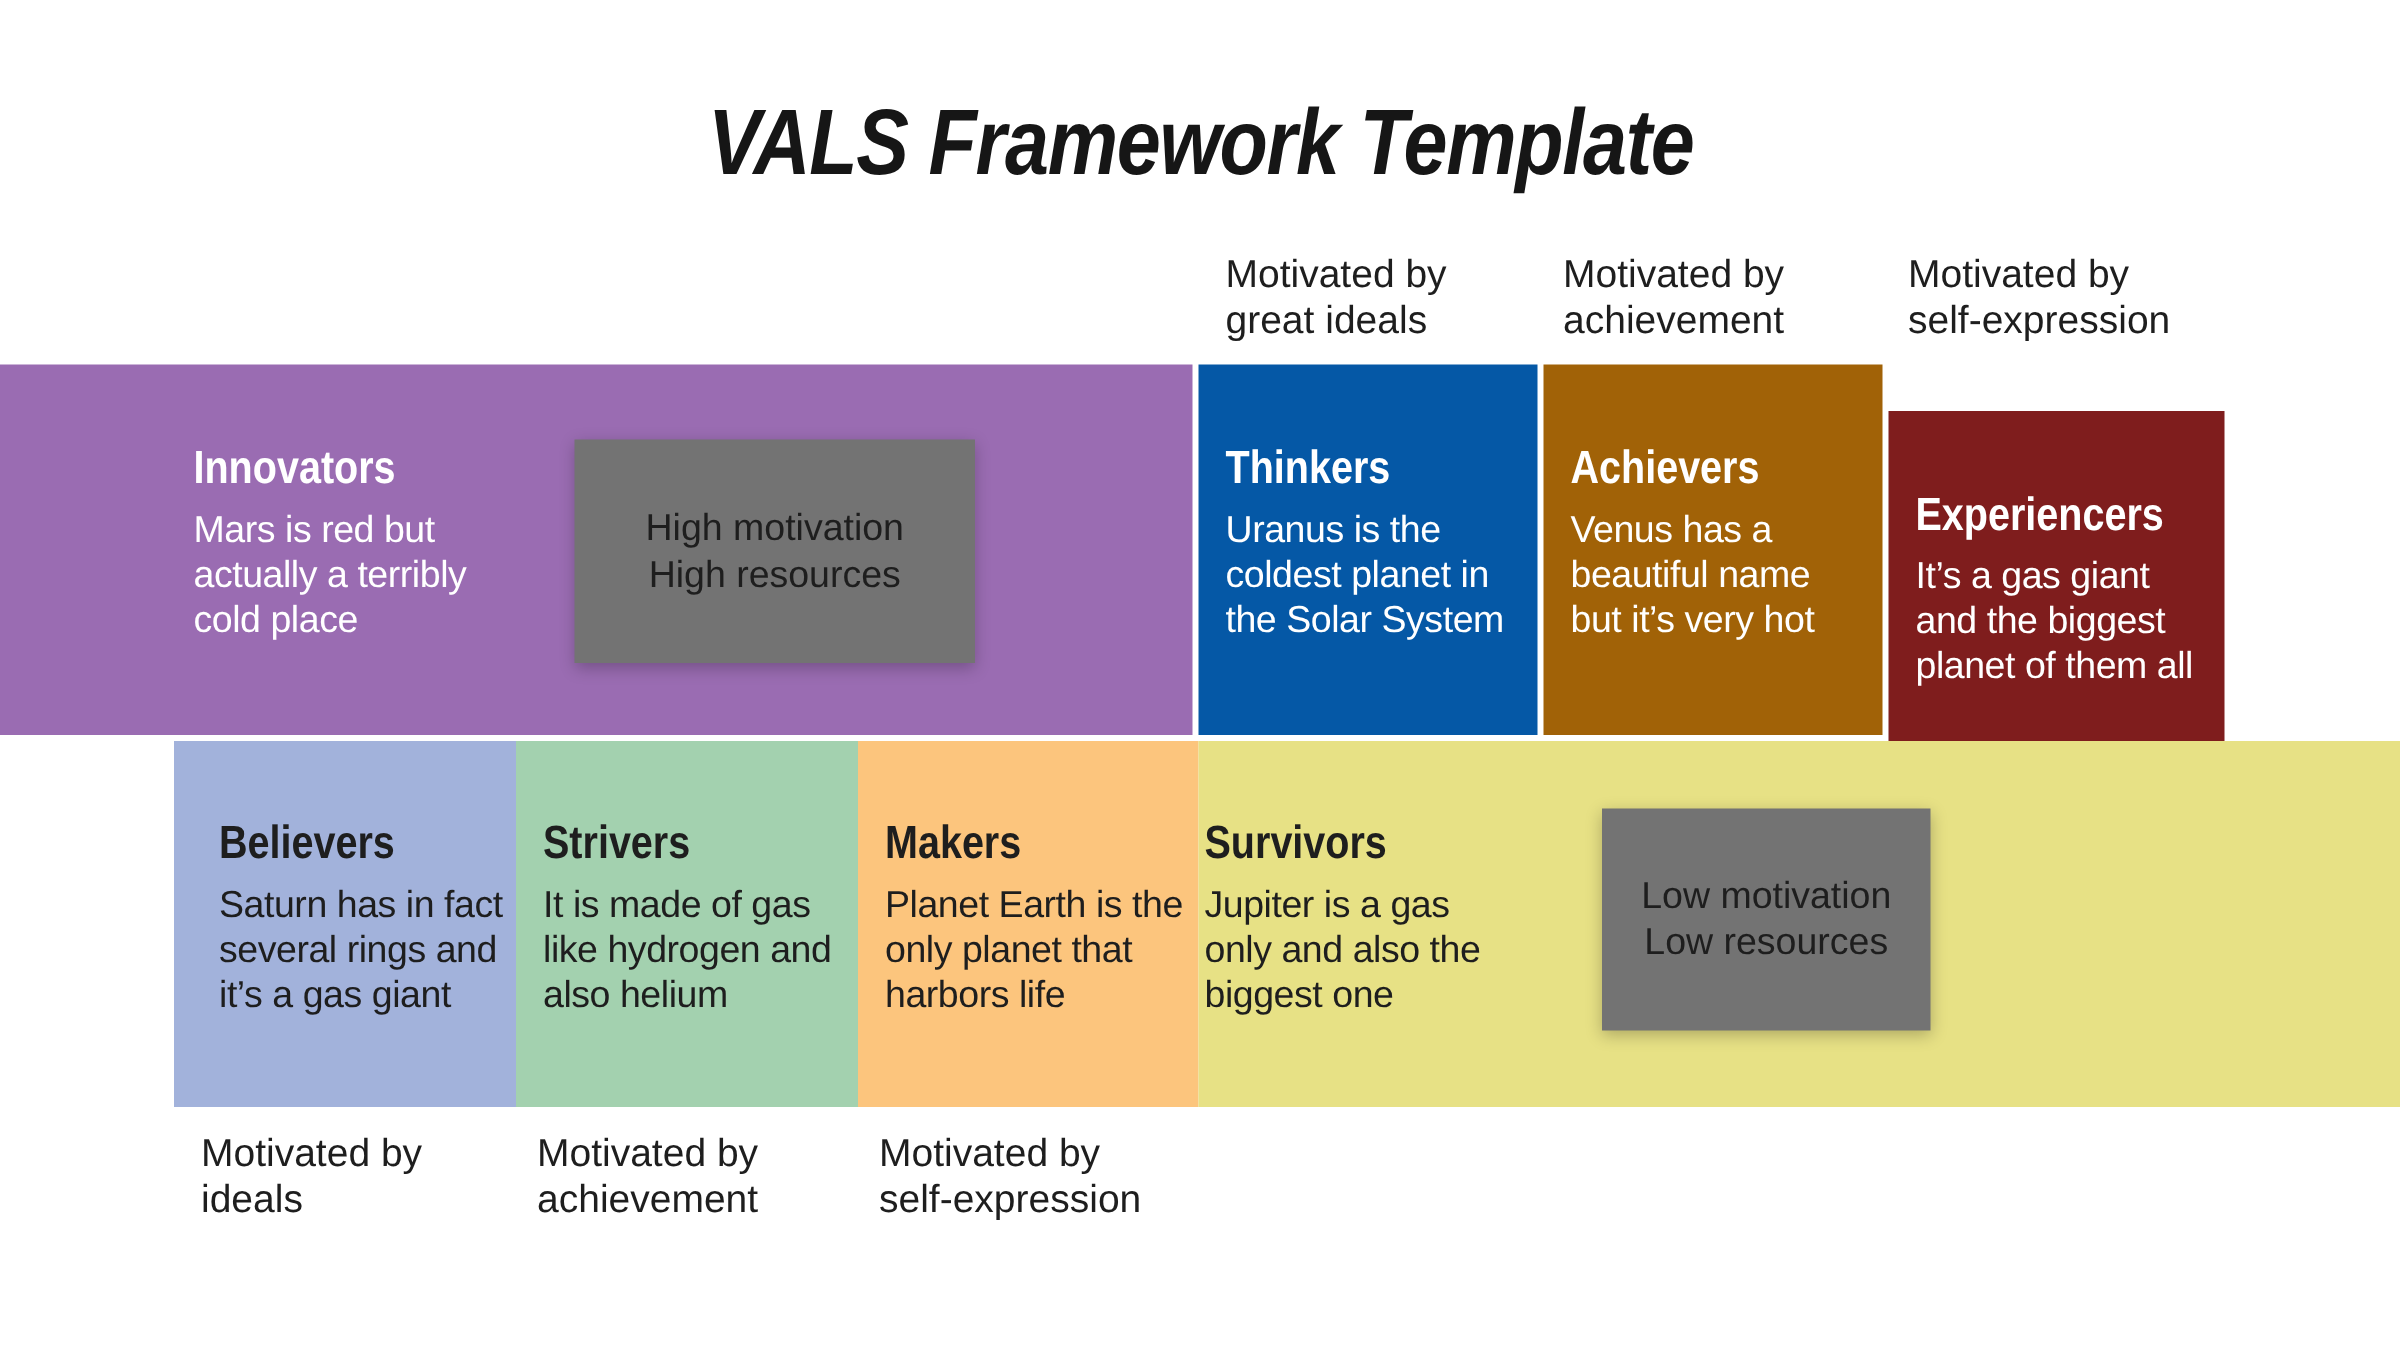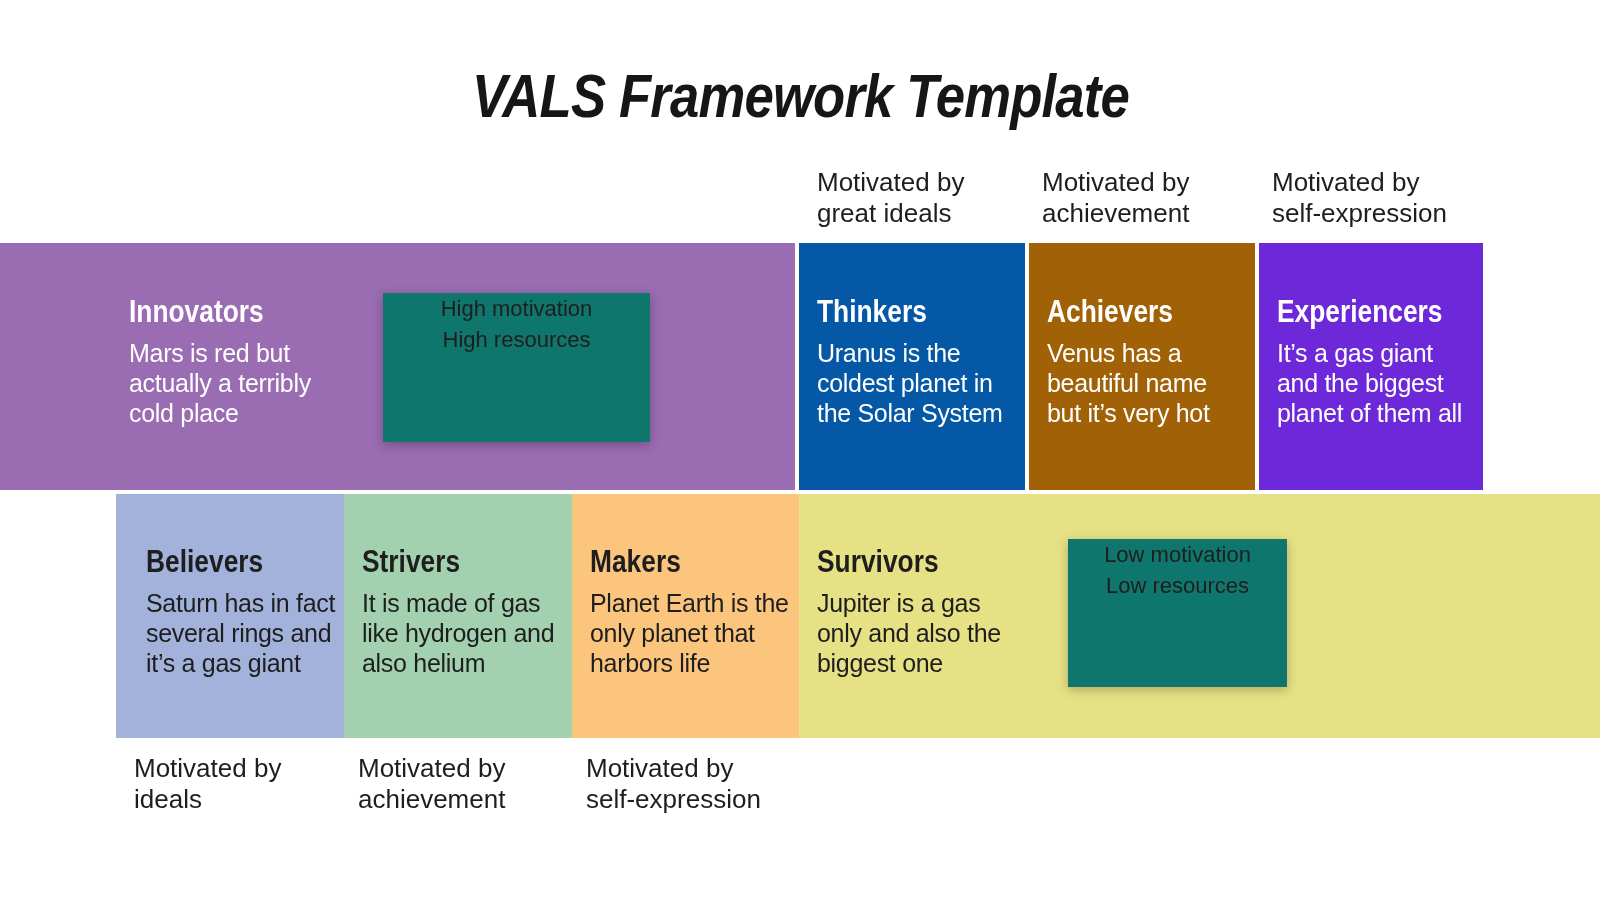--- a/index.html
+++ b/index.html
@@ -52,27 +52,27 @@
   }
   .seg-desc {
     margin-top: 9px;
     font-size: 25px;
     line-height: 30px;
     letter-spacing: -0.3px;
     white-space: pre-line;
   }
   .callout {
     position: absolute;
-    background: #0f766e;
+    background: #737373;
     box-shadow: 0 3px 10px rgba(0,0,0,0.25);
     display: flex;
-    align-items: flex-start;
+    align-items: center;
     justify-content: center;
     text-align: center;
-    font-size: 22px;
+    font-size: 25px;
     line-height: 31px;
     white-space: pre-line;
     color: #1e1e1e;
   }
 </style>
 </head>
 <body>
 
 <div class="canvas">
 
@@ -106,21 +106,21 @@
 the Solar System</div>
   </div>
 
   <div class="seg top-row" style="left: 1029px; width: 226px; padding-left: 18px; background-color: #a16207;">
     <div class="seg-name" style="color: rgb(255, 255, 255);">Achievers</div>
     <div class="seg-desc" style="color: rgb(255, 255, 255);">Venus has a
 beautiful name
 but it’s very hot</div>
   </div>
 
-  <div class="seg top-row" style="left: 1259px; width: 224px; padding-left: 18px; background-color: #6d28d9;">
+  <div class="seg top-row" style="left: 1259px; width: 224px; padding-left: 18px; background-color: #7f1d1d; margin-top: 31px;">
     <div class="seg-name" style="color: rgb(255, 255, 255);">Experiencers</div>
     <div class="seg-desc" style="color: rgb(255, 255, 255);">It’s a gas giant
 and the biggest
 planet of them all</div>
   </div>
 
   <div class="seg bottom-row" style="left: 116px; width: 228px; padding-left: 30px; background-color: rgb(162, 178, 219);">
     <div class="seg-name" style="color: rgb(30, 30, 30);">Believers</div>
     <div class="seg-desc" style="color: rgb(30, 30, 30);">Saturn has in fact
 several rings and
@@ -134,21 +134,21 @@
 also helium</div>
   </div>
 
   <div class="seg bottom-row" style="left: 572px; width: 227px; padding-left: 18px; background-color: rgb(252, 197, 125);">
     <div class="seg-name" style="color: rgb(30, 30, 30);">Makers</div>
     <div class="seg-desc" style="color: rgb(30, 30, 30);">Planet Earth is the
 only planet that
 harbors life</div>
   </div>
 
-  <div class="seg bottom-row" style="left: 799px; width: 801px; padding-left: 18px; background-color: rgb(231, 225, 133);">
+  <div class="seg bottom-row" style="left: 799px; width: 801px; padding-left: 4px; background-color: rgb(231, 225, 133);">
     <div class="seg-name" style="color: rgb(30, 30, 30);">Survivors</div>
     <div class="seg-desc" style="color: rgb(30, 30, 30);">Jupiter is a gas
 only and also the
 biggest one</div>
   </div>
 
   <div class="callout" style="left:1068px; top:539px; width:219px; height:148px;">
     <span>Low motivation
 Low resources</span>
   </div>

